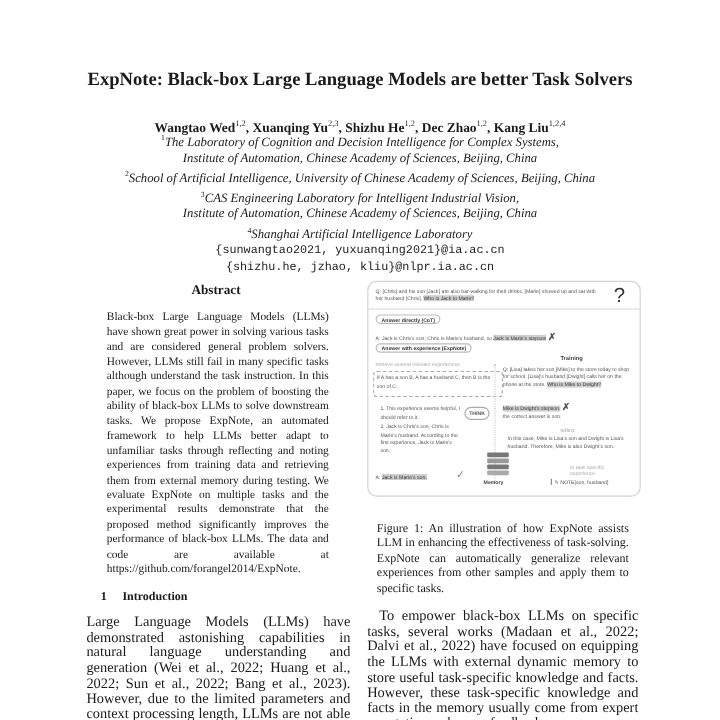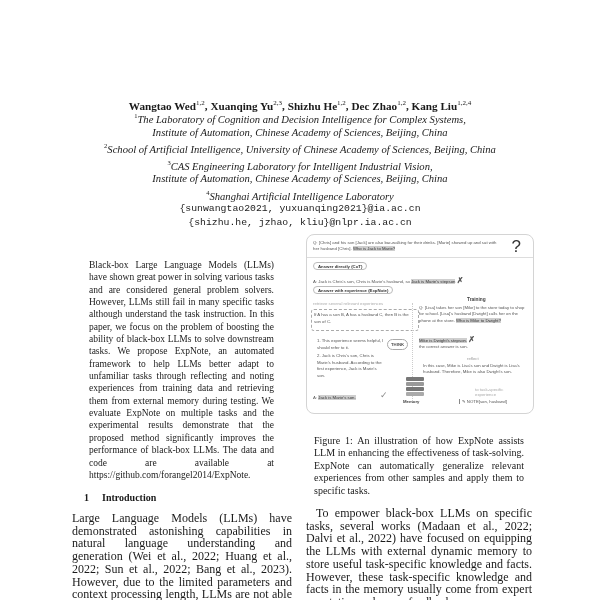--- a/index.html
+++ b/index.html
@@ -38,20 +38,21 @@
   .caption p { margin: 8px; }
   .right-body { position: absolute; left: 306px; width: 226px; top: 507px; font-size: 12px; line-height: 12.7px; text-align: justify; height: 93px; overflow: hidden; }
   .right-body p { margin: 0; text-indent: 10px; }
 </style>
 </head>
 <body>
 
 <div class="page">
 
   <div class="title">
+    <div>ExpNote: Black-box Large Language Models are better Task Solvers</div>
   </div>
 
   <div class="authors">
     <span>Wangtao Wed</span><sup>1,2</sup>,
     <span>Xuanqing Yu</span><sup>2,3</sup>,
     <span>Shizhu He</span><sup>1,2</sup>,
     <span>Dec Zhao</span><sup>1,2</sup>,
     <span>Kang Liu</span><sup>1,2,4</sup>
   </div>
 
@@ -59,20 +60,21 @@
     <div><sup>1</sup><span>The Laboratory of Cognition and Decision Intelligence for Complex Systems,</span></div>
     <div>Institute of Automation, Chinese Academy of Sciences, Beijing, China</div>
     <div><sup>2</sup><span>School of Artificial Intelligence, University of Chinese Academy of Sciences, Beijing, China</span></div>
     <div><sup>3</sup><span>CAS Engineering Laboratory for Intelligent Industrial Vision,</span></div>
     <div>Institute of Automation, Chinese Academy of Sciences, Beijing, China</div>
     <div><sup>4</sup><span>Shanghai Artificial Intelligence Laboratory</span></div>
     <div class="email">{sunwangtao2021, yuxuanqing2021}@ia.ac.cn</div>
     <div class="email">{shizhu.he, jzhao, kliu}@nlpr.ia.ac.cn</div>
   </div>
 
+  <div class="abs-head">Abstract</div>
   <div class="abs-body">
     <p>Black-box Large Language Models (LLMs) have shown great power in solving various tasks and are considered general problem solvers. However, LLMs still fail in many specific tasks although understand the task instruction. In this paper, we focus on the problem of boosting the ability of black-box LLMs to solve downstream tasks. We propose ExpNote, an automated framework to help LLMs better adapt to unfamiliar tasks through reflecting and noting experiences from training data and retrieving them from external memory during testing. We evaluate ExpNote on multiple tasks and the experimental results demonstrate that the proposed method significantly improves the performance of black-box LLMs. The data and code are available at https://github.com/forangel2014/ExpNote.</p>
   </div>
 
   <div class="sec-head">
     <span class="num">1</span><span>Introduction</span>
   </div>
   <div class="intro-body">
     <p>Large Language Models (LLMs) have demonstrated astonishing capabilities in natural language understanding and generation (Wei et al., 2022; Huang et al., 2022; Sun et al., 2022; Bang et al., 2023). However, due to the limited parameters and context processing length, LLMs are not able to master all task-specific knowledge in real-world</p>
   </div>

